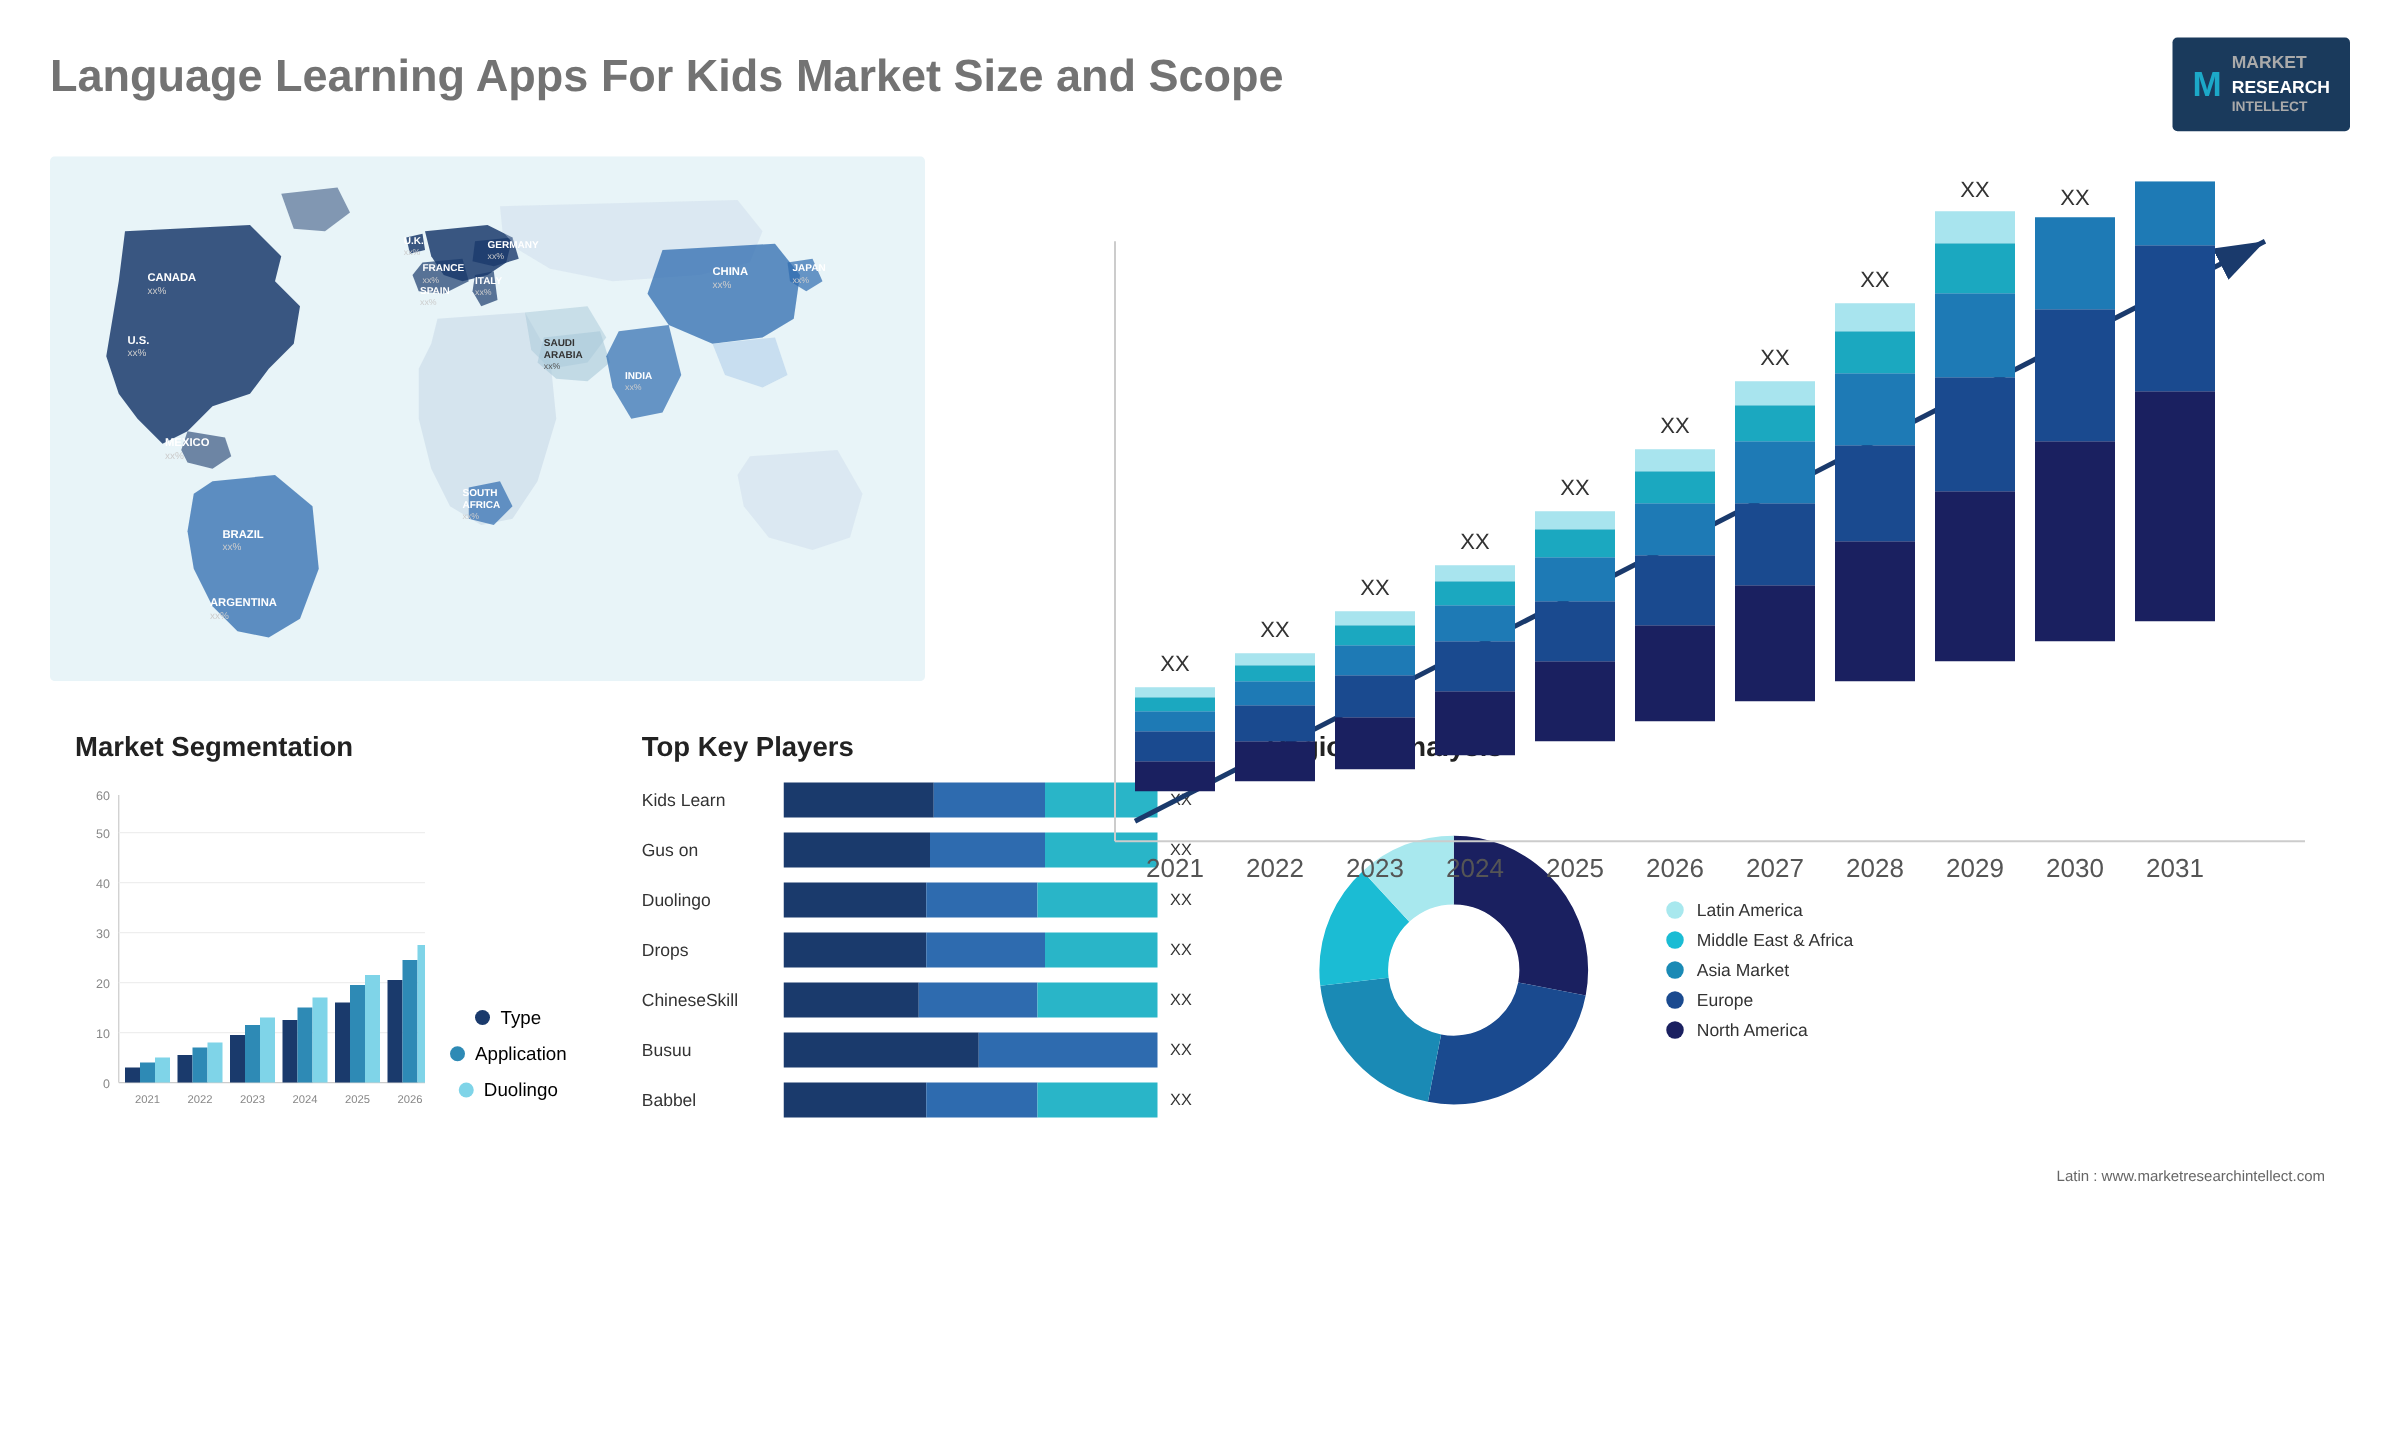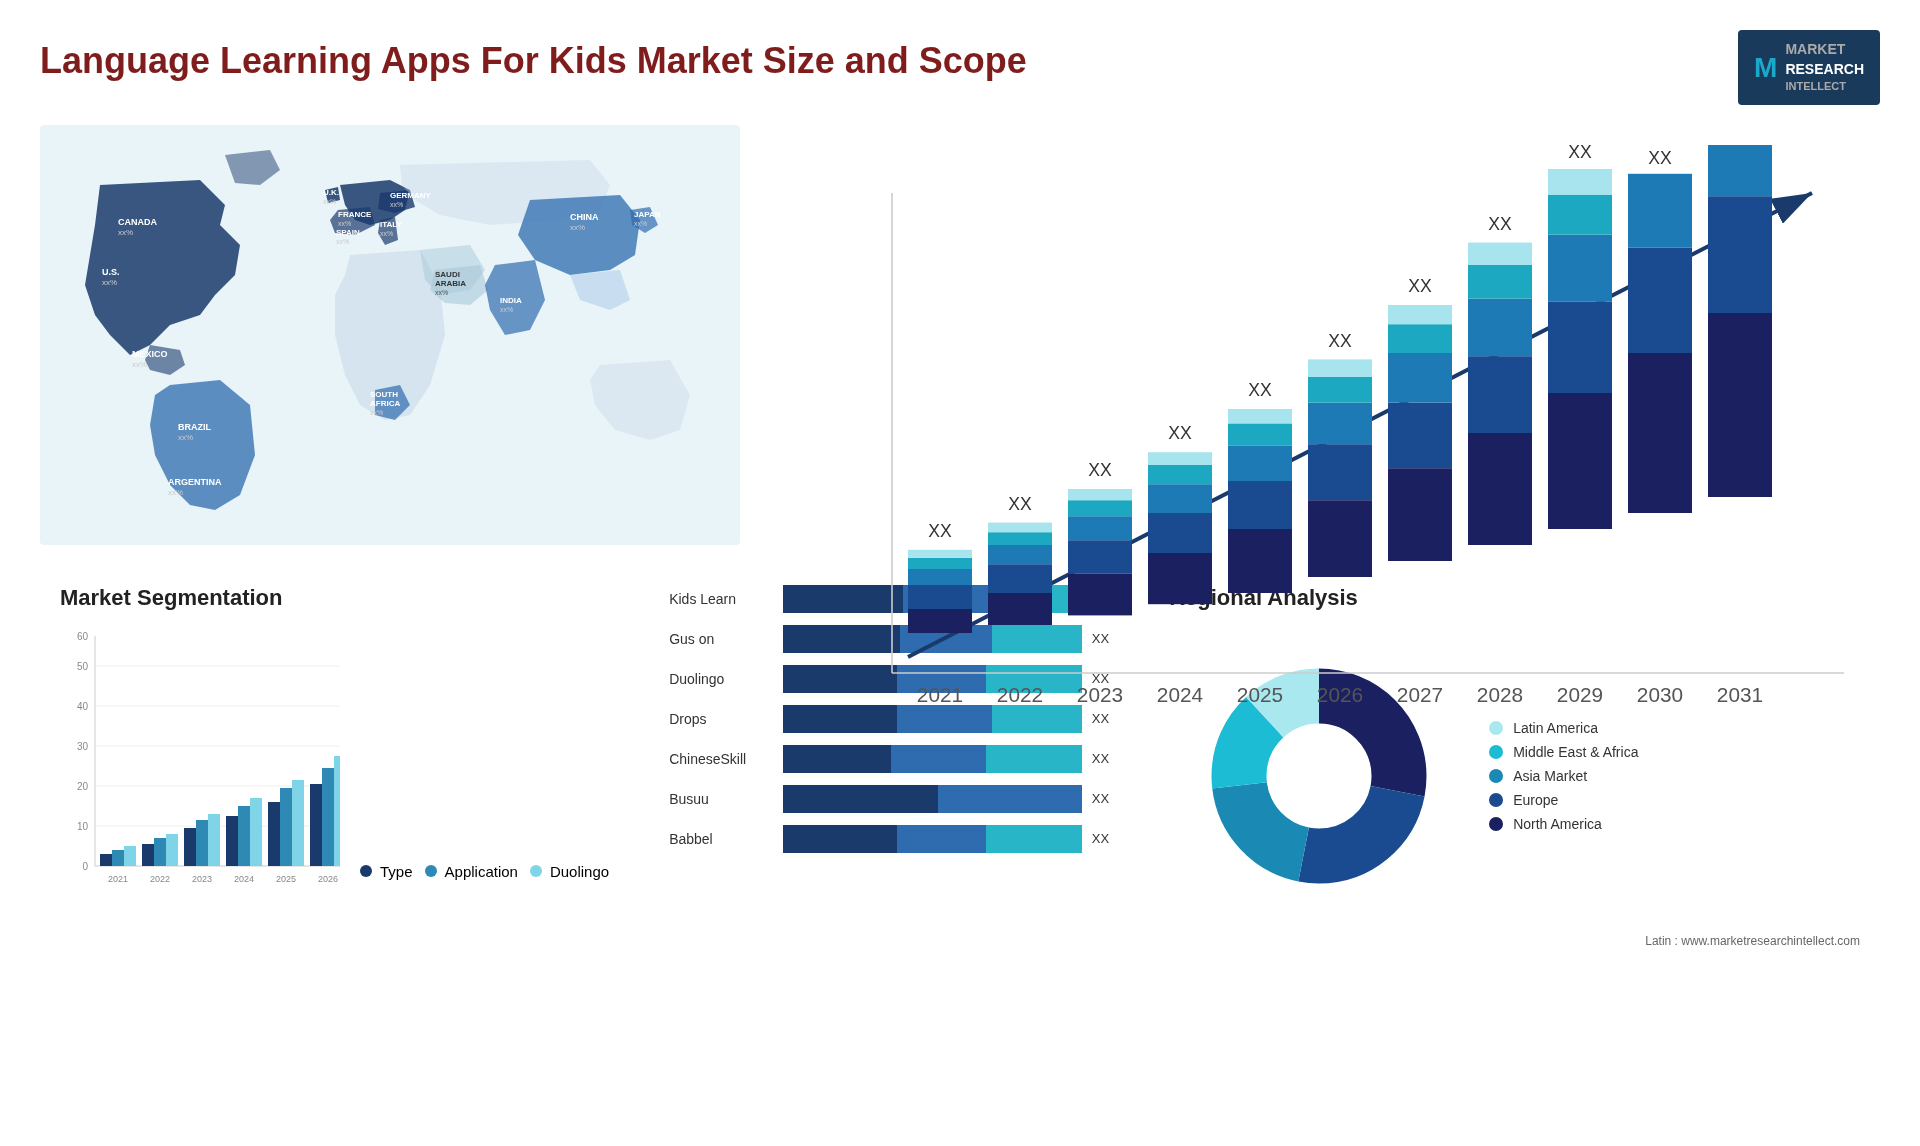--- a/index.html
+++ b/index.html
@@ -21,21 +21,21 @@
     
     .header {
       display: flex;
       justify-content: space-between;
       align-items: flex-start;
       margin-bottom: 20px;
     }
     .page-title {
       font-size: 36px;
       font-weight: 600;
-      color: #7f1d1d;
+      color: #737373;
       margin-top: 10px;
     }
     .logo-area {
       display: flex;
       flex-direction: column;
       align-items: center;
     }
     .logo-box {
       background: #1a3a5c;
       color: white;
@@ -108,23 +108,24 @@
     .seg-chart-area {
       display: flex;
       gap: 20px;
       align-items: flex-end;
     }
     .seg-chart-svg-wrap {
       flex: 1;
     }
     .seg-legend {
       display: flex;
-      flex-direction: row;
+      flex-direction: column;
       gap: 12px;
       padding-bottom: 30px;
+      align-items: center;
     }
     .legend-item {
       display: flex;
       align-items: center;
       gap: 8px;
       font-size: 15px;
     }
     .legend-dot {
       width: 12px;
       height: 12px;
@@ -485,20 +486,21 @@
           </div>
           <div class="legend-item">
             <div class="legend-dot" style="background:#7fd4e8"></div>
             <span>Duolingo</span>
           </div>
         </div>
       </div>
     </div>
 
     <div class="players-container">
+      <h2 class="section-title">Top Key Players</h2>
 
       <div class="player-row">
         <span class="player-name">Kids Learn</span>
         <div class="player-bar-wrap">
           <div class="bar-seg-1" style="width:40%"></div>
           <div class="bar-seg-2" style="width:30%"></div>
           <div class="bar-seg-3" style="width:30%"></div>
         </div>
         <span class="player-val">XX</span>
       </div>

